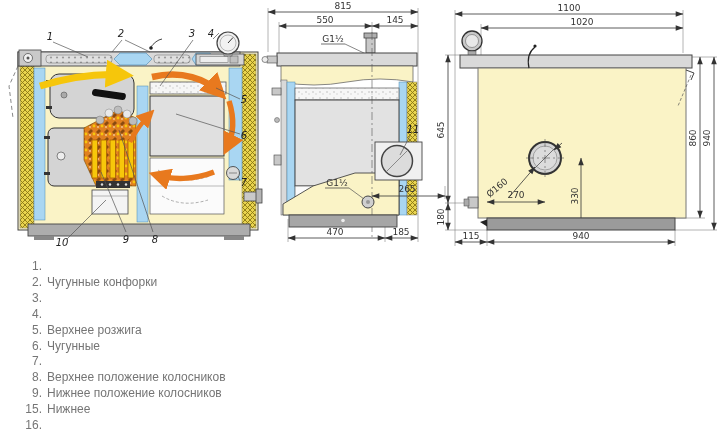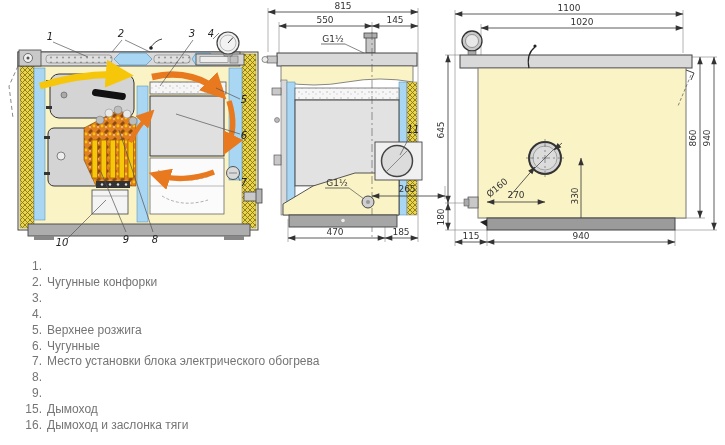--- a/index.html
+++ b/index.html
@@ -365,31 +365,31 @@
       <div class="lrow">
       <span class="lnum">5.</span>
       <span class="llabel">Верхнее розжига</span>
     </div>
       <div class="lrow">
       <span class="lnum">6.</span>
       <span class="llabel">Чугунные</span>
     </div>
       <div class="lrow">
       <span class="lnum">7.</span>
-      <span class="llabel">Место установки блока электрического обогрева</span>
     </div>
       <div class="lrow">
       <span class="lnum">8.</span>
+      <span class="llabel">Верхнее положение колосников</span>
     </div>
       <div class="lrow">
       <span class="lnum">9.</span>
+      <span class="llabel">Нижнее положение колосников</span>
     </div>
       <div class="lrow">
       <span class="lnum">15.</span>
-      <span class="llabel">Дымоход</span>
+      <span class="llabel">Нижнее</span>
     </div>
       <div class="lrow">
       <span class="lnum">16.</span>
-      <span class="llabel">Дымоход и заслонка тяги</span>
     </div>
     </div>
 
 </div>
 
 </body></html>

